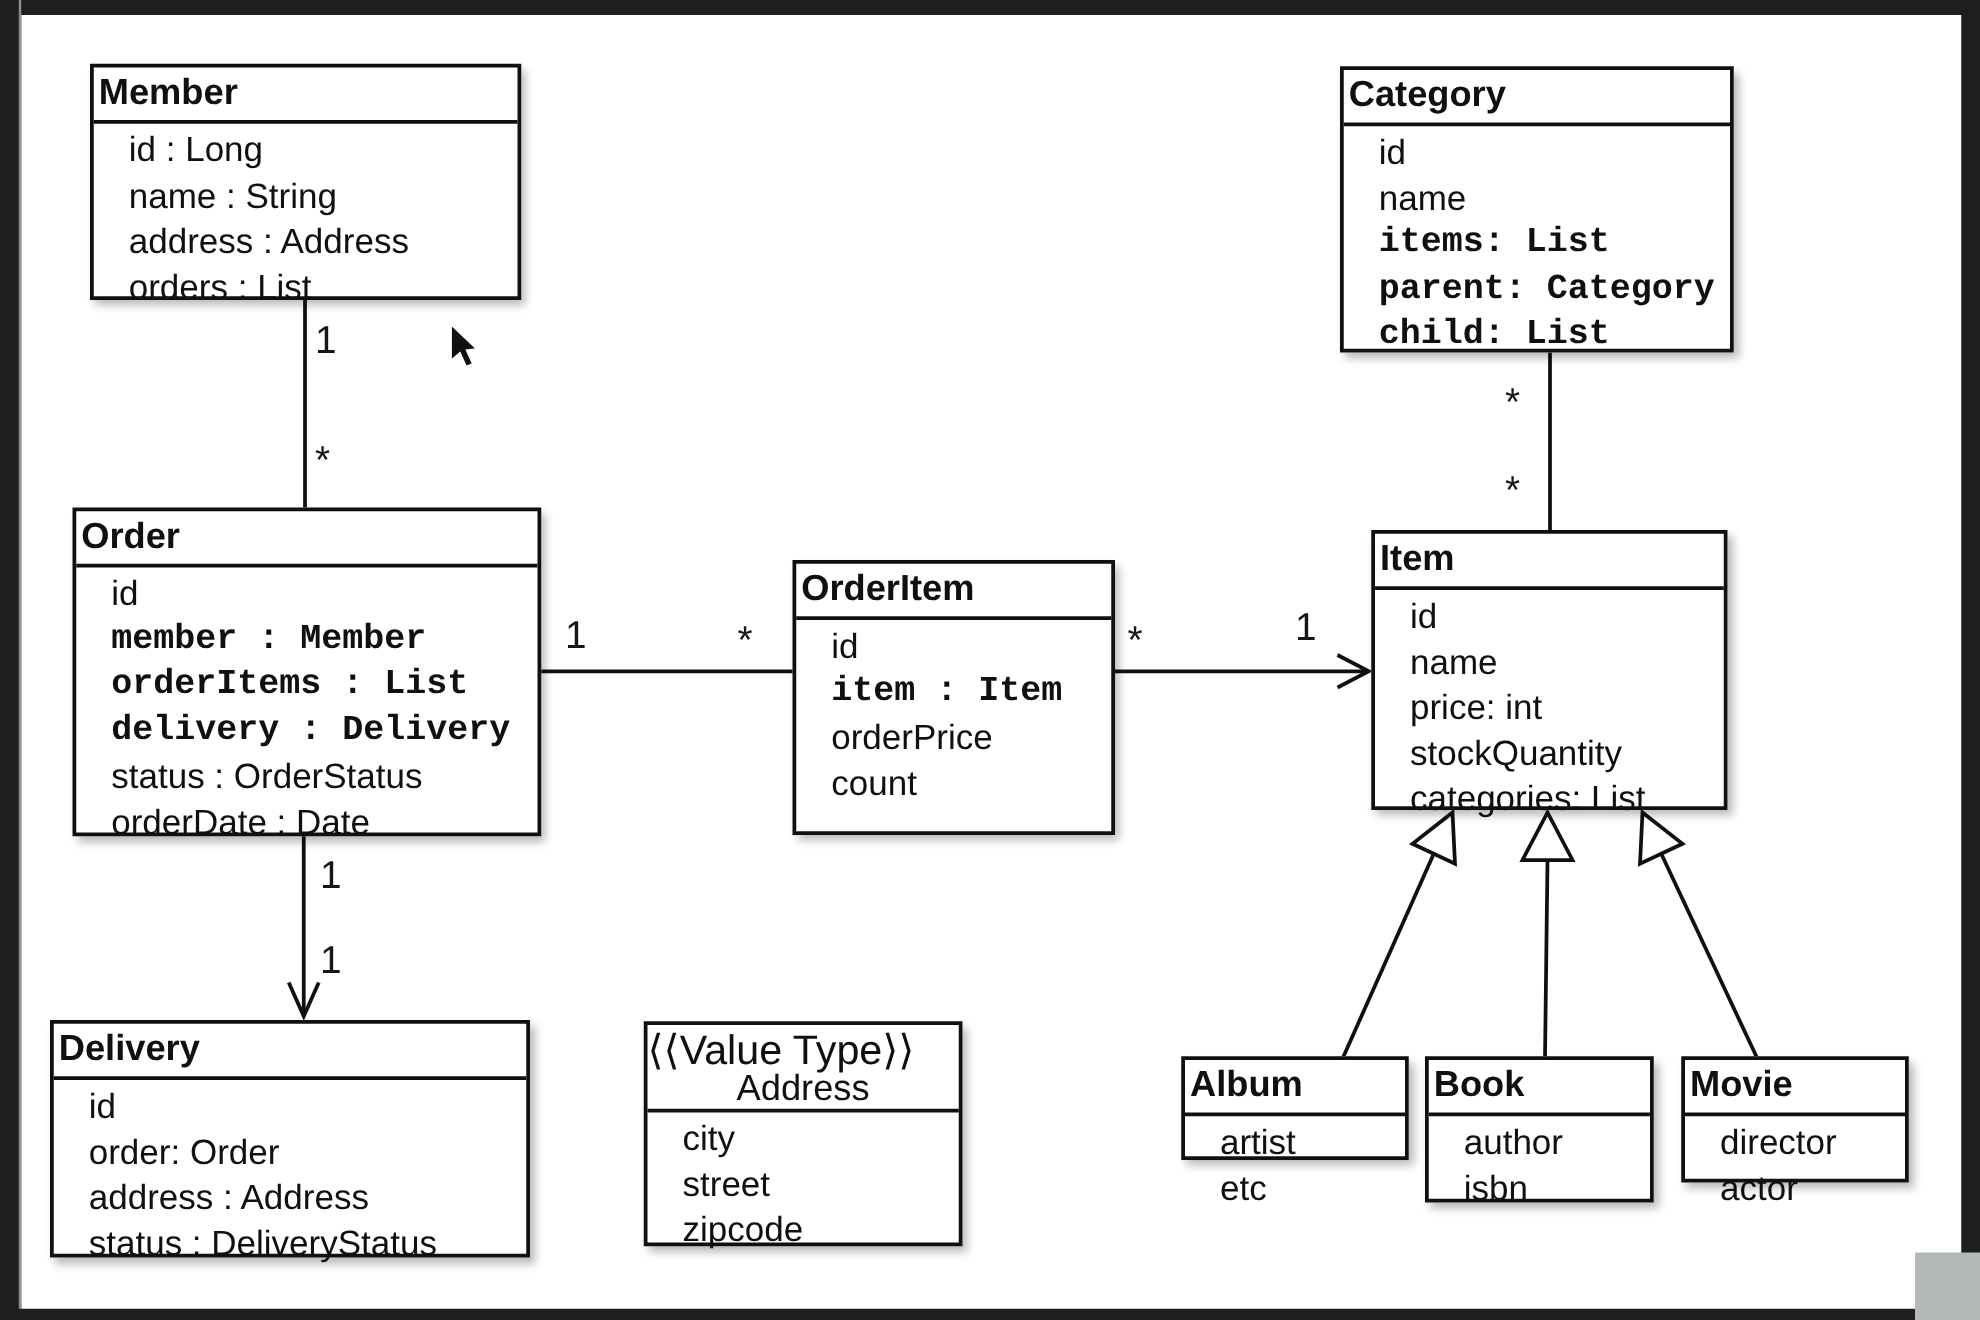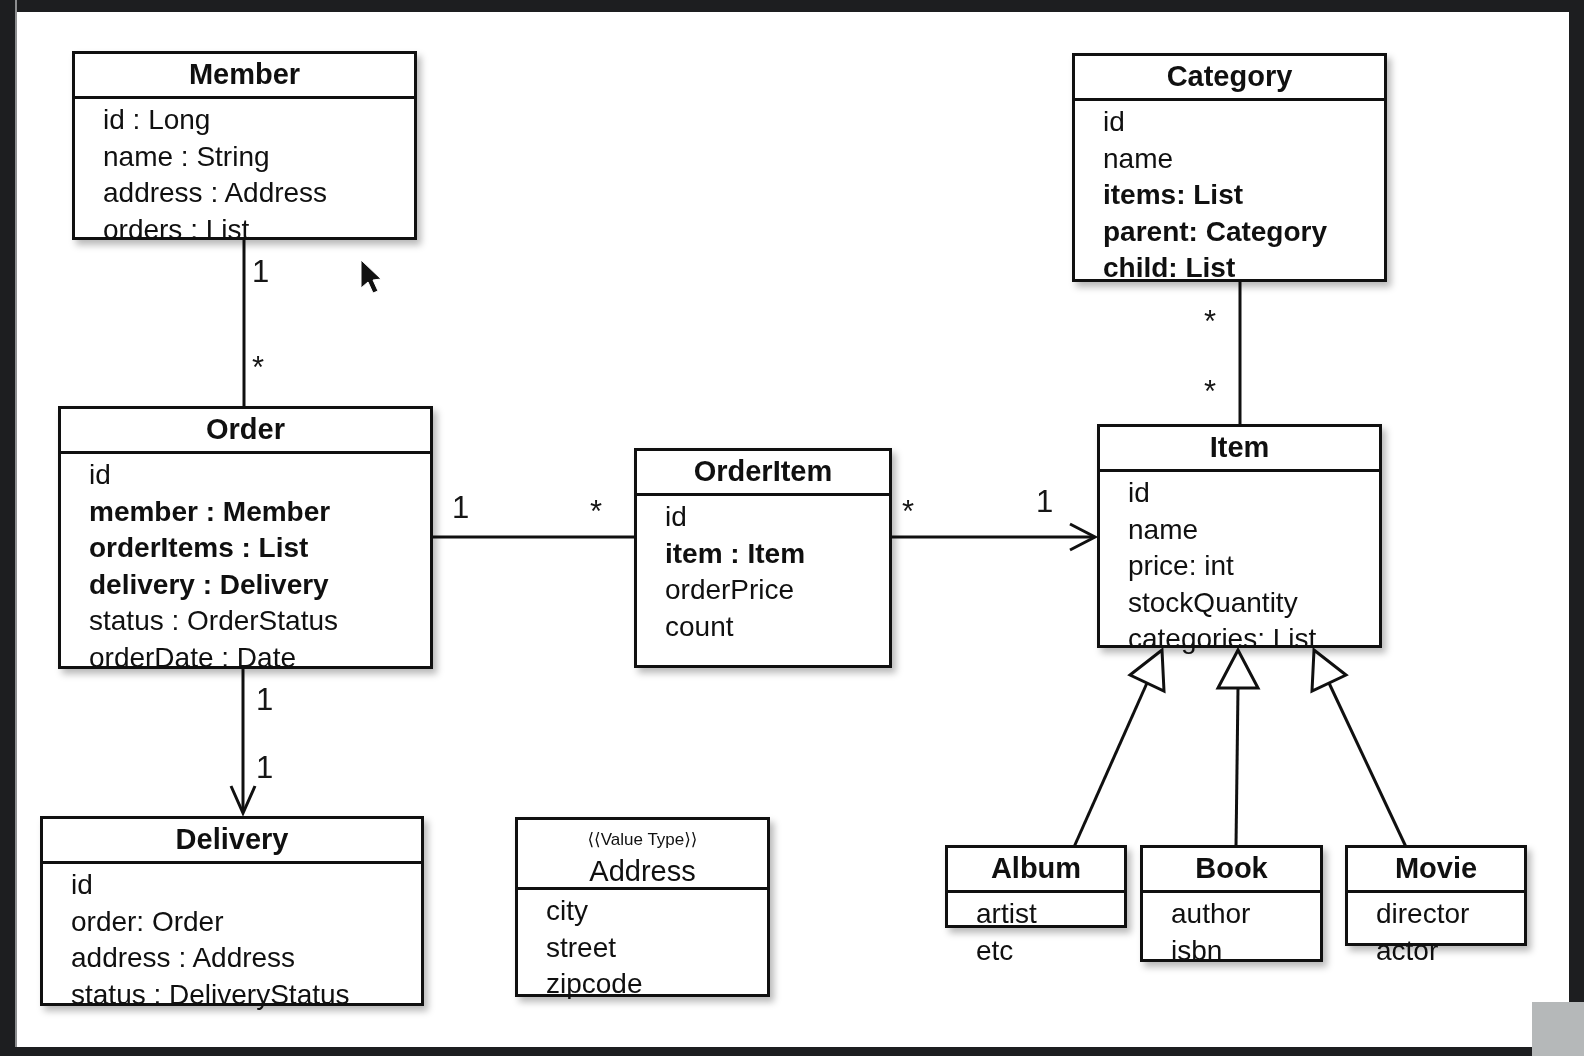--- a/index.html
+++ b/index.html
@@ -18,28 +18,28 @@
   #scroll-thumb { position:absolute; left:1532px; top:1002px; width:52px; height:54px;
                   background:#b5b8b9; z-index:6; }
   
   #wires { position:absolute; left:0; top:0; z-index:1; pointer-events:none; }
   
   .clsbox {
     position:absolute; background:#fff; border:3px solid #101010;
     box-shadow:4px 5px 7px rgba(0,0,0,.28); z-index:2;
   }
   .clsbox .title {
-    border-bottom:3px solid #101010; font-weight:bold; text-align:center;
-    font-size:29px; padding:4px 20px 5px; white-space:nowrap;
+    border-bottom:3px solid #101010; font-weight:bold; text-align:left;
+    font-size:29px; padding:4px 4px 5px; white-space:nowrap;
   }
   .clsbox .hdr2 { border-bottom:3px solid #101010; }
-  .hdr2 .stereo { font-size:17px; text-align:center; line-height:31px; padding-top:4px; white-space:nowrap; }
+  .hdr2 .stereo { font-size:33px; line-height:31px; padding-top:4px; white-space:nowrap; }
   .hdr2 .vt-title { font-weight:normal; text-align:center; font-size:29px; line-height:32px; padding-bottom:0; }
   .clsbox .attrs { padding:3px 6px 4px 28px; font-size:28px; line-height:36.5px; white-space:nowrap; }
-  .attrs .b { font-weight:bold; }
+  .attrs .b { font-weight:bold;font-family:Liberation Mono, monospace; }
   
   .mult { position:absolute; font-size:31px; line-height:31px; color:#161616; z-index:3; }
   
   #cursor { position:absolute; left:360px; top:260px; z-index:10; }
 </style>
 </head>
 <body>
 
 <div id="stage">
 

